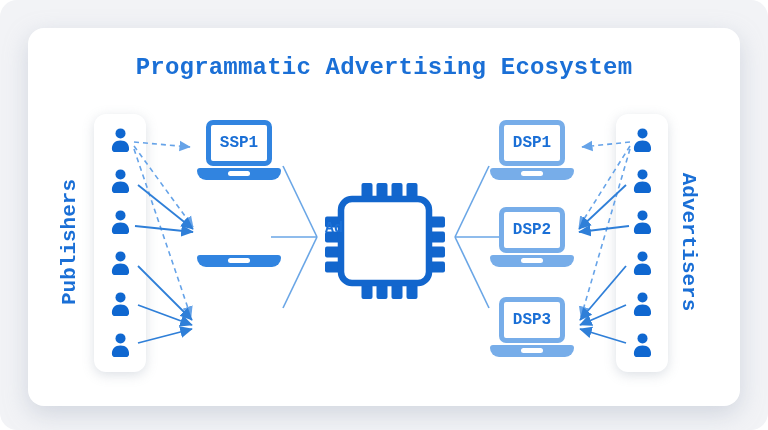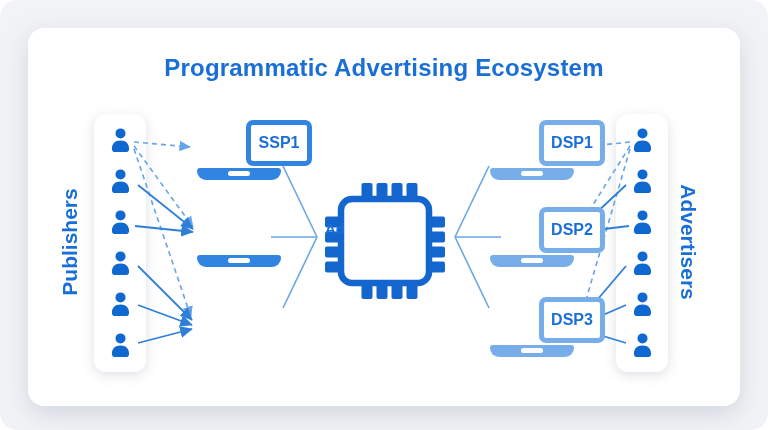--- a/index.html
+++ b/index.html
@@ -12,21 +12,21 @@
     --solid-line-blue:#2f7fd8;
     --dashed-line-blue:#66a3e8;
     --connector-line-blue:#6aa6e6;
     --card-bg:#ffffff;
     --page-bg:#f2f3f6;
   }
   html,body{margin:0;padding:0;}
   .stage{
     position:relative;width:768px;height:430px;overflow:hidden;
     background:var(--page-bg);
-    font-family:Liberation Sans, sans-serif;
+    font-family:Liberation Mono, monospace;
     border-radius:17px;
   }
   .card{
     position:absolute;left:28px;top:28px;width:712px;height:378px;
     background:var(--card-bg);border-radius:16px;
     box-shadow:0 8px 24px rgba(150,160,180,.35);
   }
   .title{
     position:absolute;top:54px;left:0;width:768px;text-align:center;
     font-size:24px;font-weight:bold;color:var(--title-blue);letter-spacing:.2px;
@@ -52,21 +52,21 @@
   .lines{position:absolute;left:0;top:0;width:768px;height:430px;z-index:4;pointer-events:none;}
   .ln-dash{stroke:var(--dashed-line-blue);stroke-width:1.6;stroke-dasharray:5 4;fill:none;}
   .ln-solid{stroke:var(--solid-line-blue);stroke-width:1.8;fill:none;}
   .ln-conn{stroke:var(--connector-line-blue);stroke-width:1.6;fill:none;}
   .mk-dash{fill:var(--dashed-line-blue);}
   .mk-solid{fill:var(--solid-line-blue);}
   .laptop{position:absolute;width:86px;height:60px;z-index:5;}
   .laptop .screen{
     position:absolute;left:10px;top:0;width:66px;height:46px;box-sizing:border-box;
     border:5px solid;border-radius:7px;background:#fff;
-    display:flex;align-items:center;justify-content:center;margin-left:40px;
+    display:flex;align-items:center;justify-content:center;
   }
   .laptop .base{position:absolute;left:1px;bottom:0;width:84px;height:12px;border-radius:3px 3px 9px 9px;}
   .laptop .base::after{
     content:"";position:absolute;left:50%;top:3px;transform:translateX(-50%);
     width:22px;height:5px;border-radius:3px;background:#fff;
   }
   .laptop.ssp .screen{border-color:var(--ssp-laptop-blue);}
   .laptop.ssp .base{background:var(--ssp-laptop-blue);}
   .laptop.dsp .screen{border-color:var(--dsp-laptop-blue);}
   .laptop.dsp .base{background:var(--dsp-laptop-blue);}

